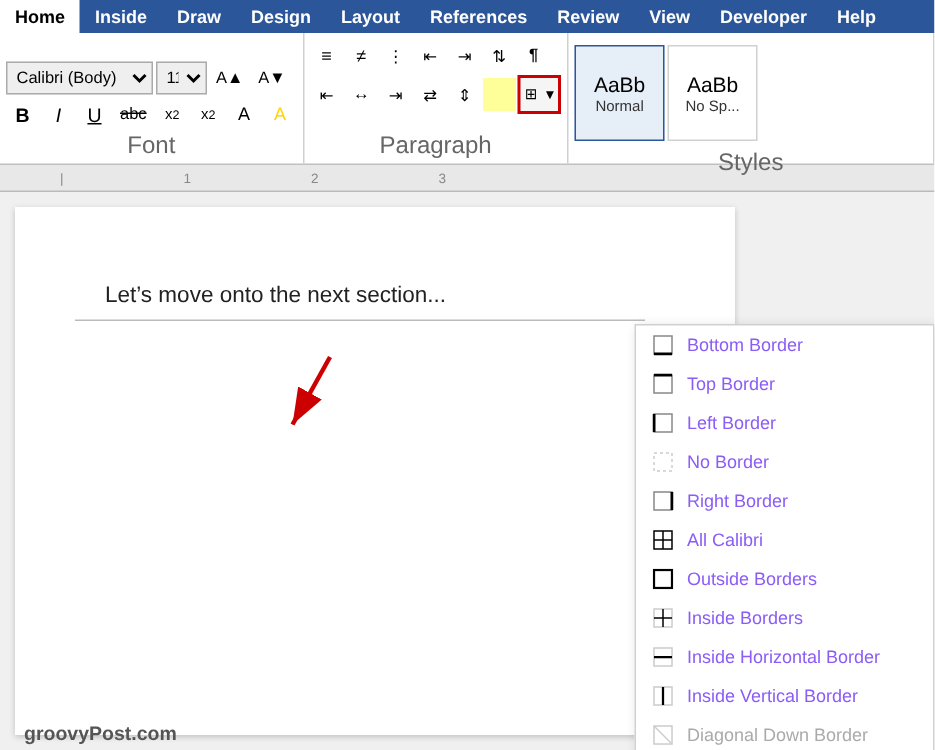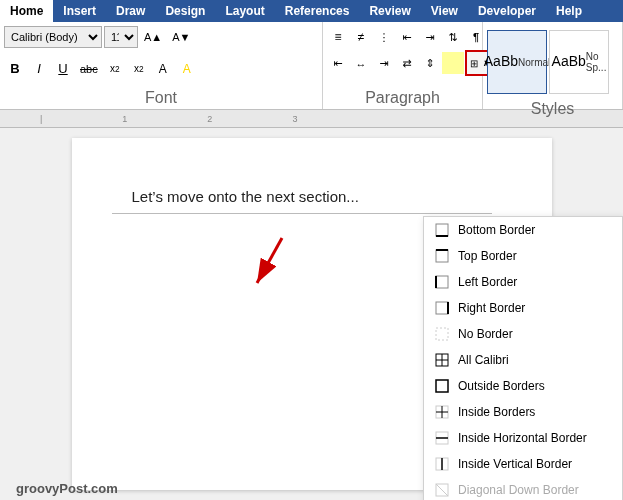--- a/index.html
+++ b/index.html
@@ -3,38 +3,38 @@
   <meta charset="utf-8">
   <style>
     * { margin: 0; padding: 0; box-sizing: border-box; }
     body { font-family: 'Segoe UI', Arial, sans-serif; font-size: 12px; background: #fff; width: 623px; height: 500px; overflow: hidden; }
     .ribbon-tab { padding: 4px 10px; font-size: 12px; color: #fff; cursor: pointer; height: 100%; display: flex; align-items: center; }
     .ribbon-tab.active { background: #fff; color: #000; }
     .bold-btn { font-weight: bold; }
     .italic-btn { font-style: italic; }
 
     
-    .doc-area { background: #f0f0f0; height: 372px; display: flex; justify-content: center; padding: 10px; position: relative; }
+    .doc-area { background: #f0f0f0; height: 372px; display: flex; justify-content: flex-start; padding: 10px; position: relative; }
     .doc-page { background: #fff; width: 480px; height: 100%; padding: 20px 40px; box-shadow: 0 1px 4px rgba(0,0,0,0.2); position: relative; }
 
     
     .dropdown-menu { position: absolute; top: 88px; right: 0; width: 200px; background: #fff; border: 1px solid #d0d0d0; box-shadow: 2px 2px 8px rgba(0,0,0,0.15); z-index: 100; }
-    .menu-item { display: flex; align-items: center; padding: 5px 10px; font-size: 12px; cursor: pointer; gap: 8px; color: #000000; }
+    .menu-item { display: flex; align-items: center; padding: 5px 10px; font-size: 12px; cursor: pointer; gap: 8px; color: #8b5cf6; }
     .menu-item.disabled { color: #aaa; cursor: default; }
     .menu-icon { width: 16px; height: 16px; display: flex; align-items: center; justify-content: center; flex-shrink: 0; }
 
     
     .watermark { position: absolute; bottom: 4px; left: 16px; font-size: 13px; font-weight: bold; color: #555; }
 
     
     .tabs-row { display: flex; background: #2b579a; font-weight: bold; }
 
     
     .styles-container { display: flex; gap: 2px; height: 72px; align-items: center; }
-    .style-item { width: 60px; height: 64px; border: 1px solid #d0d0d0; display: flex; flex-direction: row; align-items: center; justify-content: center; font-size: 11px; cursor: pointer; background: #fff; padding: 2px; }
+    .style-item { width: 60px; height: 64px; border: 1px solid #d0d0d0; display: flex; flex-direction: column; align-items: center; justify-content: center; font-size: 11px; cursor: pointer; background: #fff; padding: 2px; }
     .style-item.active { border-color: #2b579a; background: #e6eef8; }
     .style-item .preview-text { font-size: 14px; margin-bottom: 2px; }
     .style-item .style-name { font-size: 10px; color: #333; }
 
     .ribbon-main { display: flex; height: 88px; background: #fff; border-bottom: 1px solid #c0c0c0; }
 
     .rgroup { display: flex; flex-direction: column; border-right: 1px solid #d0d0d0; padding: 4px 4px 2px; min-width: 50px; }
     .rgroup-top { flex: 1; display: flex; align-items: center; gap: 2px; flex-wrap: wrap; }
     .rgroup-label { font-size: 16px; color: #666; text-align: center; padding-top: 2px; }
 
@@ -46,35 +46,35 @@
     .doc-text { font-size: 15px; color: #222; margin-top: 30px; margin-left: 20px; }
     .doc-hr { border: none; border-top: 1px solid #bbb; margin: 8px 0 0; width: 380px; }
 
     .ruler-bar { height: 18px; background: #e8e8e8; border-bottom: 1px solid #bbb; display: flex; align-items: center; padding: 0 40px; font-size: 9px; color: #888; gap: 80px; }
   </style>
 </head>
 <body>
 
 <div class="tabs-row">
   <div class="ribbon-tab active">Home</div>
-  <div class="ribbon-tab">Insert</div>
+  <div class="ribbon-tab">Inside</div>
   <div class="ribbon-tab">Draw</div>
   <div class="ribbon-tab">Design</div>
   <div class="ribbon-tab">Layout</div>
   <div class="ribbon-tab">References</div>
   <div class="ribbon-tab">Review</div>
   <div class="ribbon-tab">View</div>
   <div class="ribbon-tab">Developer</div>
   <div class="ribbon-tab">Help</div>
 </div>
 
 <div class="ribbon-main">
 
   <div class="rgroup" style="min-width:170px;">
-    <div class="rgroup-top" style="flex-direction:row; align-items:flex-start; gap:2px;">
+    <div class="rgroup-top" style="flex-direction:column; align-items:flex-start; gap:2px;justify-content:flex-end;">
       <div style="display:flex; gap:2px; align-items:center;">
         <select class="font-select">
           <option>Calibri (Body)</option>
         </select>
         <select class="size-select">
           <option>11</option>
         </select>
         <button class="rbtn" title="Grow Font">A▲</button>
         <button class="rbtn" title="Shrink Font">A▼</button>
       </div>
@@ -189,34 +189,34 @@
             <rect x="1" y="1" width="12" height="12" fill="none" stroke="#888" stroke-width="1"></rect>
             <line x1="1" y1="1" x2="1" y2="13" stroke="#000" stroke-width="2"></line>
           </svg>
       </span>
       <span>Left Border</span>
     </div>
 
     <div class="menu-item">
       <span class="menu-icon">
         <svg width="14" height="14">
+            <rect x="1" y="1" width="12" height="12" fill="none" stroke="#ccc" stroke-width="1" stroke-dasharray="2,2"></rect>
+          </svg>
+      </span>
+      <span>No Border</span>
+    </div>
+
+    <div class="menu-item">
+      <span class="menu-icon">
+        <svg width="14" height="14">
             <rect x="1" y="1" width="12" height="12" fill="none" stroke="#888" stroke-width="1"></rect>
             <line x1="13" y1="1" x2="13" y2="13" stroke="#000" stroke-width="2"></line>
           </svg>
       </span>
       <span>Right Border</span>
-    </div>
-
-    <div class="menu-item">
-      <span class="menu-icon">
-        <svg width="14" height="14">
-            <rect x="1" y="1" width="12" height="12" fill="none" stroke="#ccc" stroke-width="1" stroke-dasharray="2,2"></rect>
-          </svg>
-      </span>
-      <span>No Border</span>
     </div>
 
     <div class="menu-item">
       <span class="menu-icon">
         <svg width="14" height="14">
             <rect x="1" y="1" width="12" height="12" fill="none" stroke="#000" stroke-width="1"></rect>
             <line x1="1" y1="7" x2="13" y2="7" stroke="#000" stroke-width="1"></line>
             <line x1="7" y1="1" x2="7" y2="13" stroke="#000" stroke-width="1"></line>
           </svg>
       </span>

